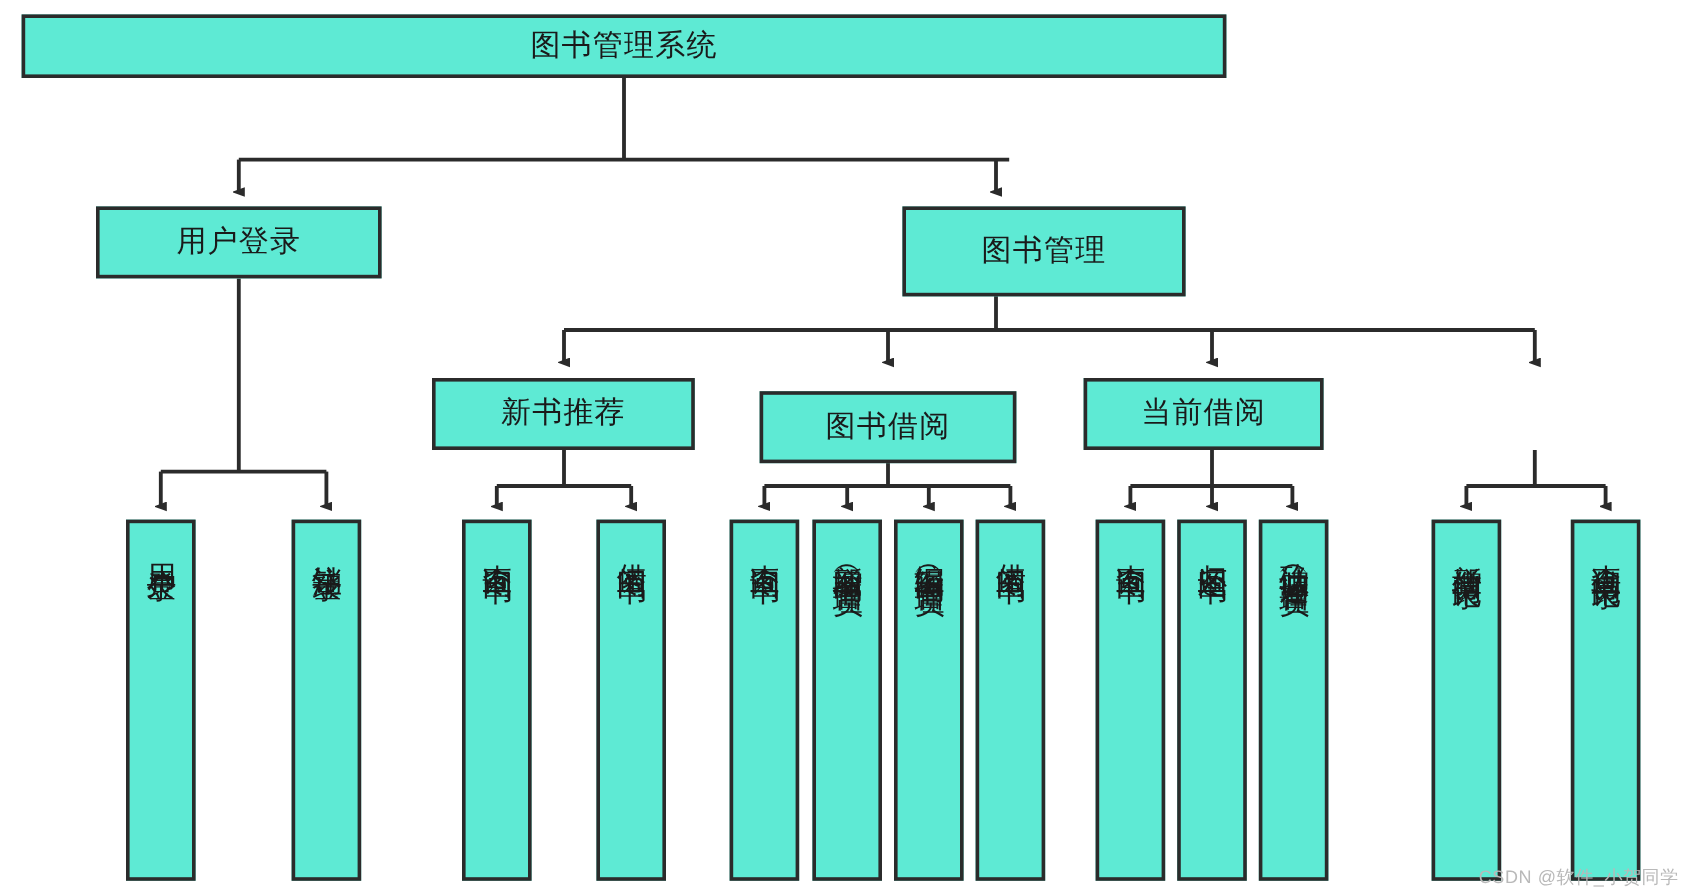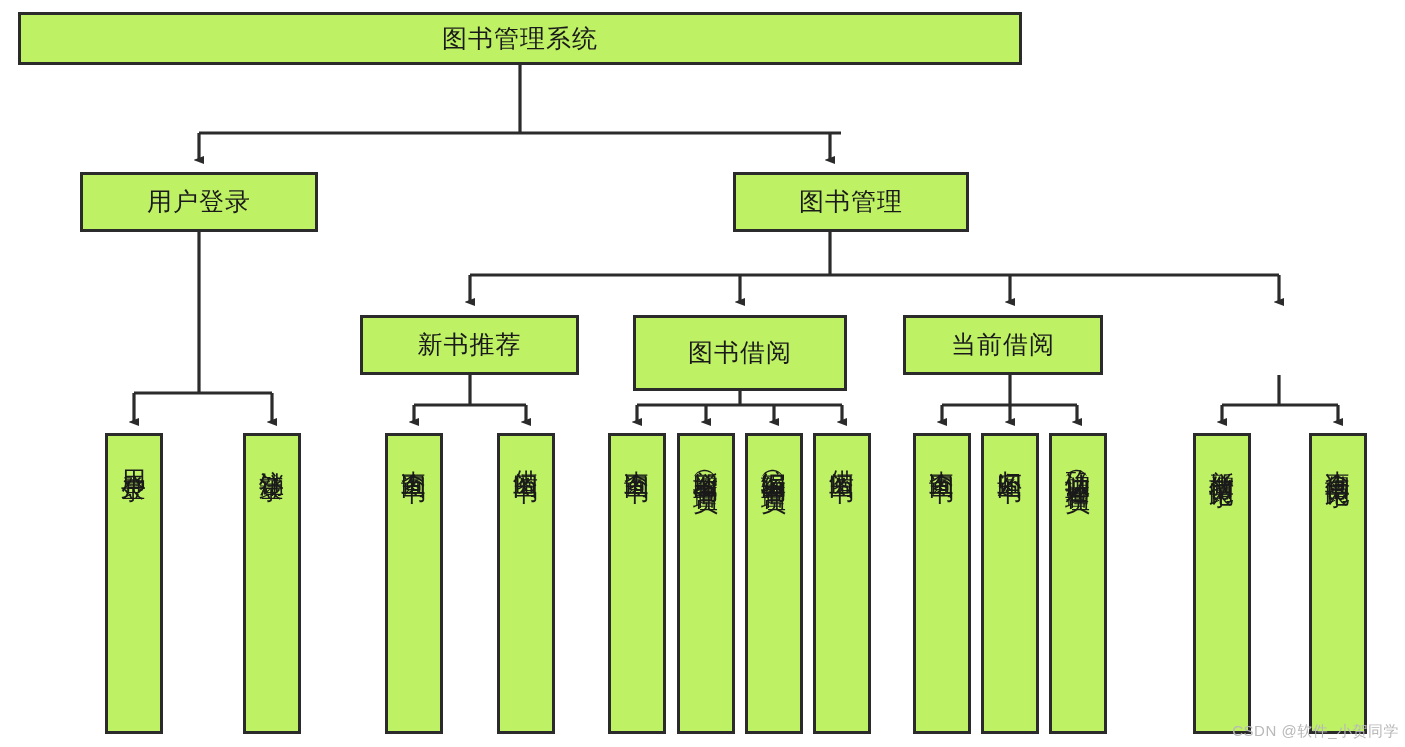--- a/index.html
+++ b/index.html
@@ -21,21 +21,21 @@
     position: absolute;
     left: 0;
     top: 0;
     width: 1405px;
     height: 747px;
     pointer-events: none;
   }
   .node {
     position: absolute;
     box-sizing: border-box;
-    background: #bef264;
+    background: #5eead4;
     border: 3px solid #2b2b2b;
     display: flex;
     align-items: center;
     justify-content: center;
     color: #1a1a1a;
     z-index: 2;
   }
   .node.horizontal {
     font-size: 25px;
     letter-spacing: 1px;
@@ -123,29 +123,29 @@
   </svg>
 
   <div class="node horizontal" style="left:18px; top:12px; width:1004px; height:53px;">
     <span>图书管理系统</span>
   </div>
 
   <div class="node horizontal" style="left:80px; top:172px; width:238px; height:60px;">
     <span>用户登录</span>
   </div>
 
-  <div class="node horizontal" style="left:733px; top:172px; width:236px; height:60px;">
+  <div class="node horizontal" style="left:752px; top:172px; width:236px; height:75px;">
     <span>图书管理</span>
   </div>
 
   <div class="node horizontal" style="left:360px; top:315px; width:219px; height:60px;">
     <span>新书推荐</span>
   </div>
 
-  <div class="node horizontal" style="left:633px; top:315px; width:214px; height:76px;">
+  <div class="node horizontal" style="left:633px; top:326px; width:214px; height:60px;">
     <span>图书借阅</span>
   </div>
 
   <div class="node horizontal" style="left:903px; top:315px; width:200px; height:60px;">
     <span>当前借阅</span>
   </div>
 
 
   <div class="node vertical" style="left:105px; top:433px; width:58px; height:301px;">
     <span class="vtext">用户登录</span>

